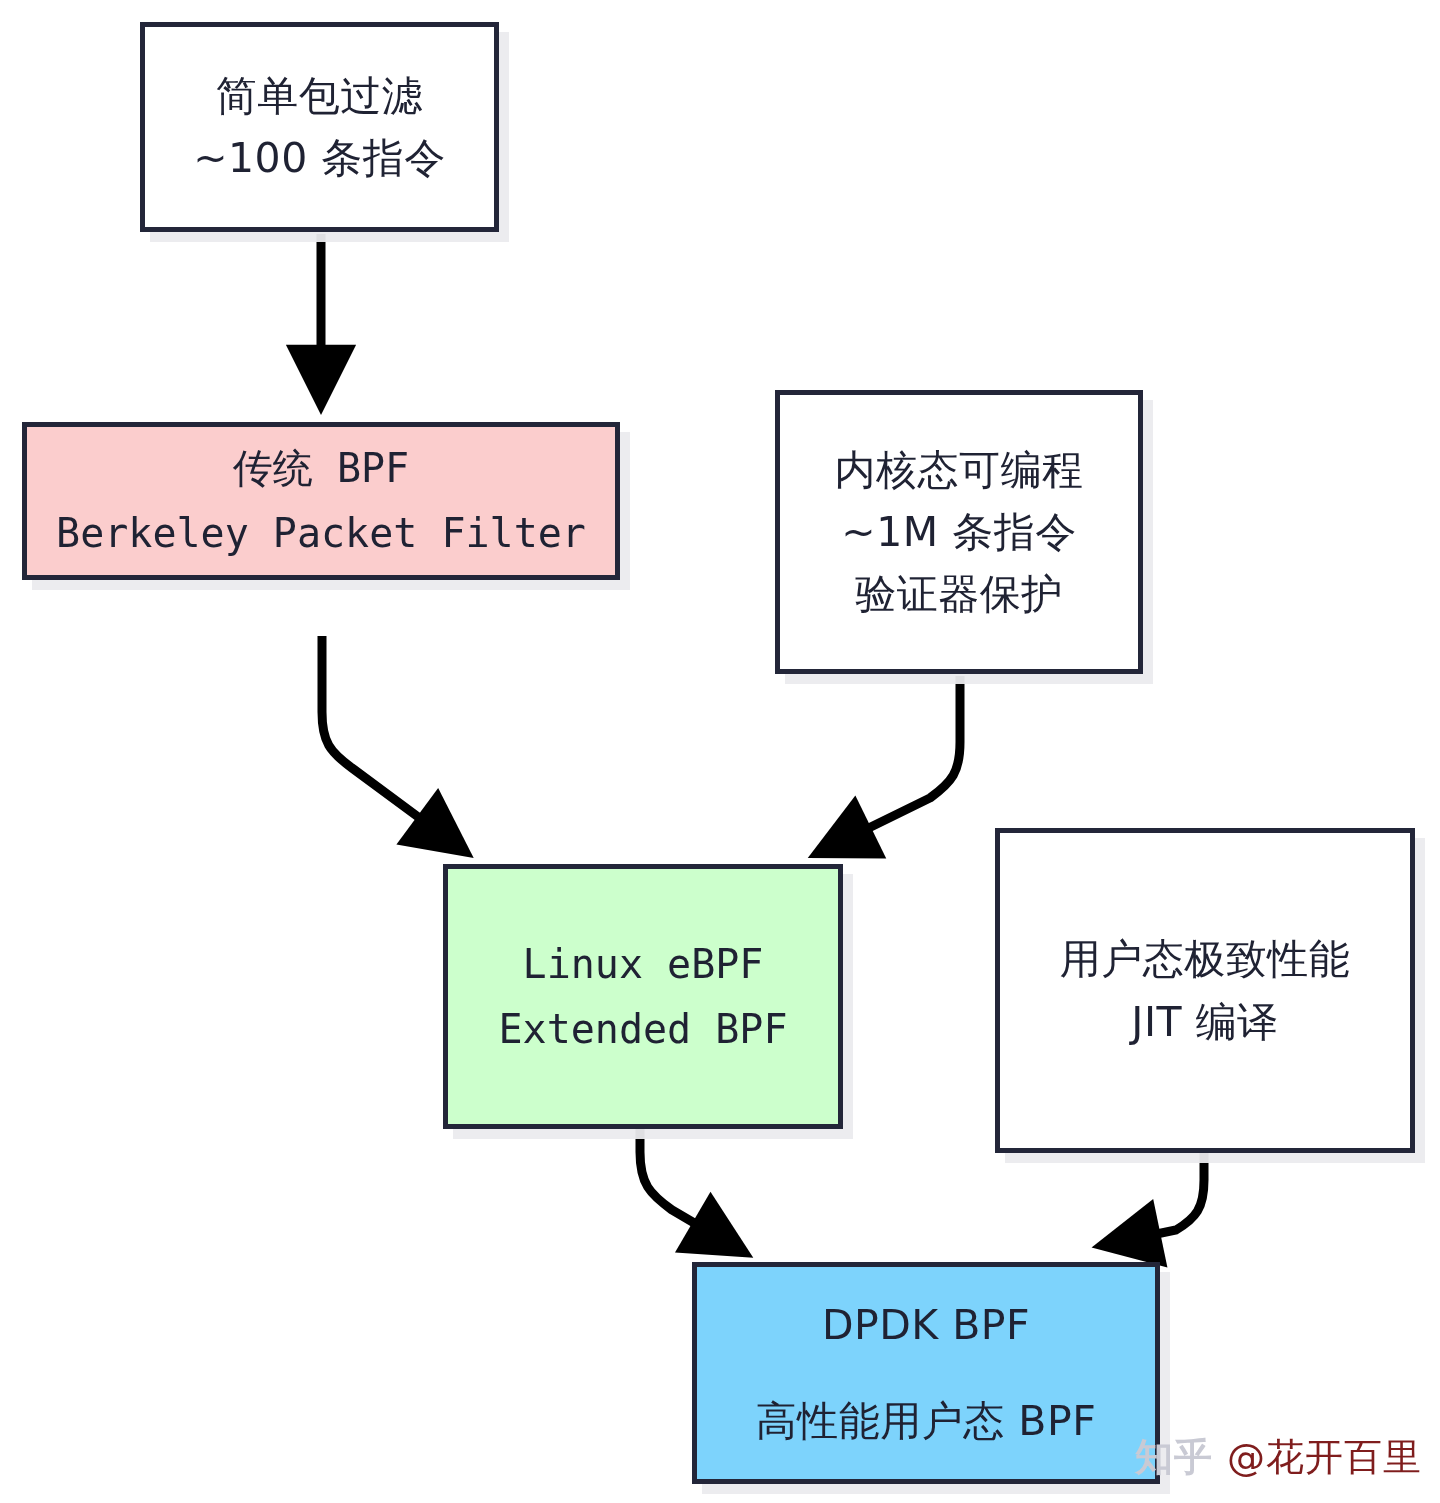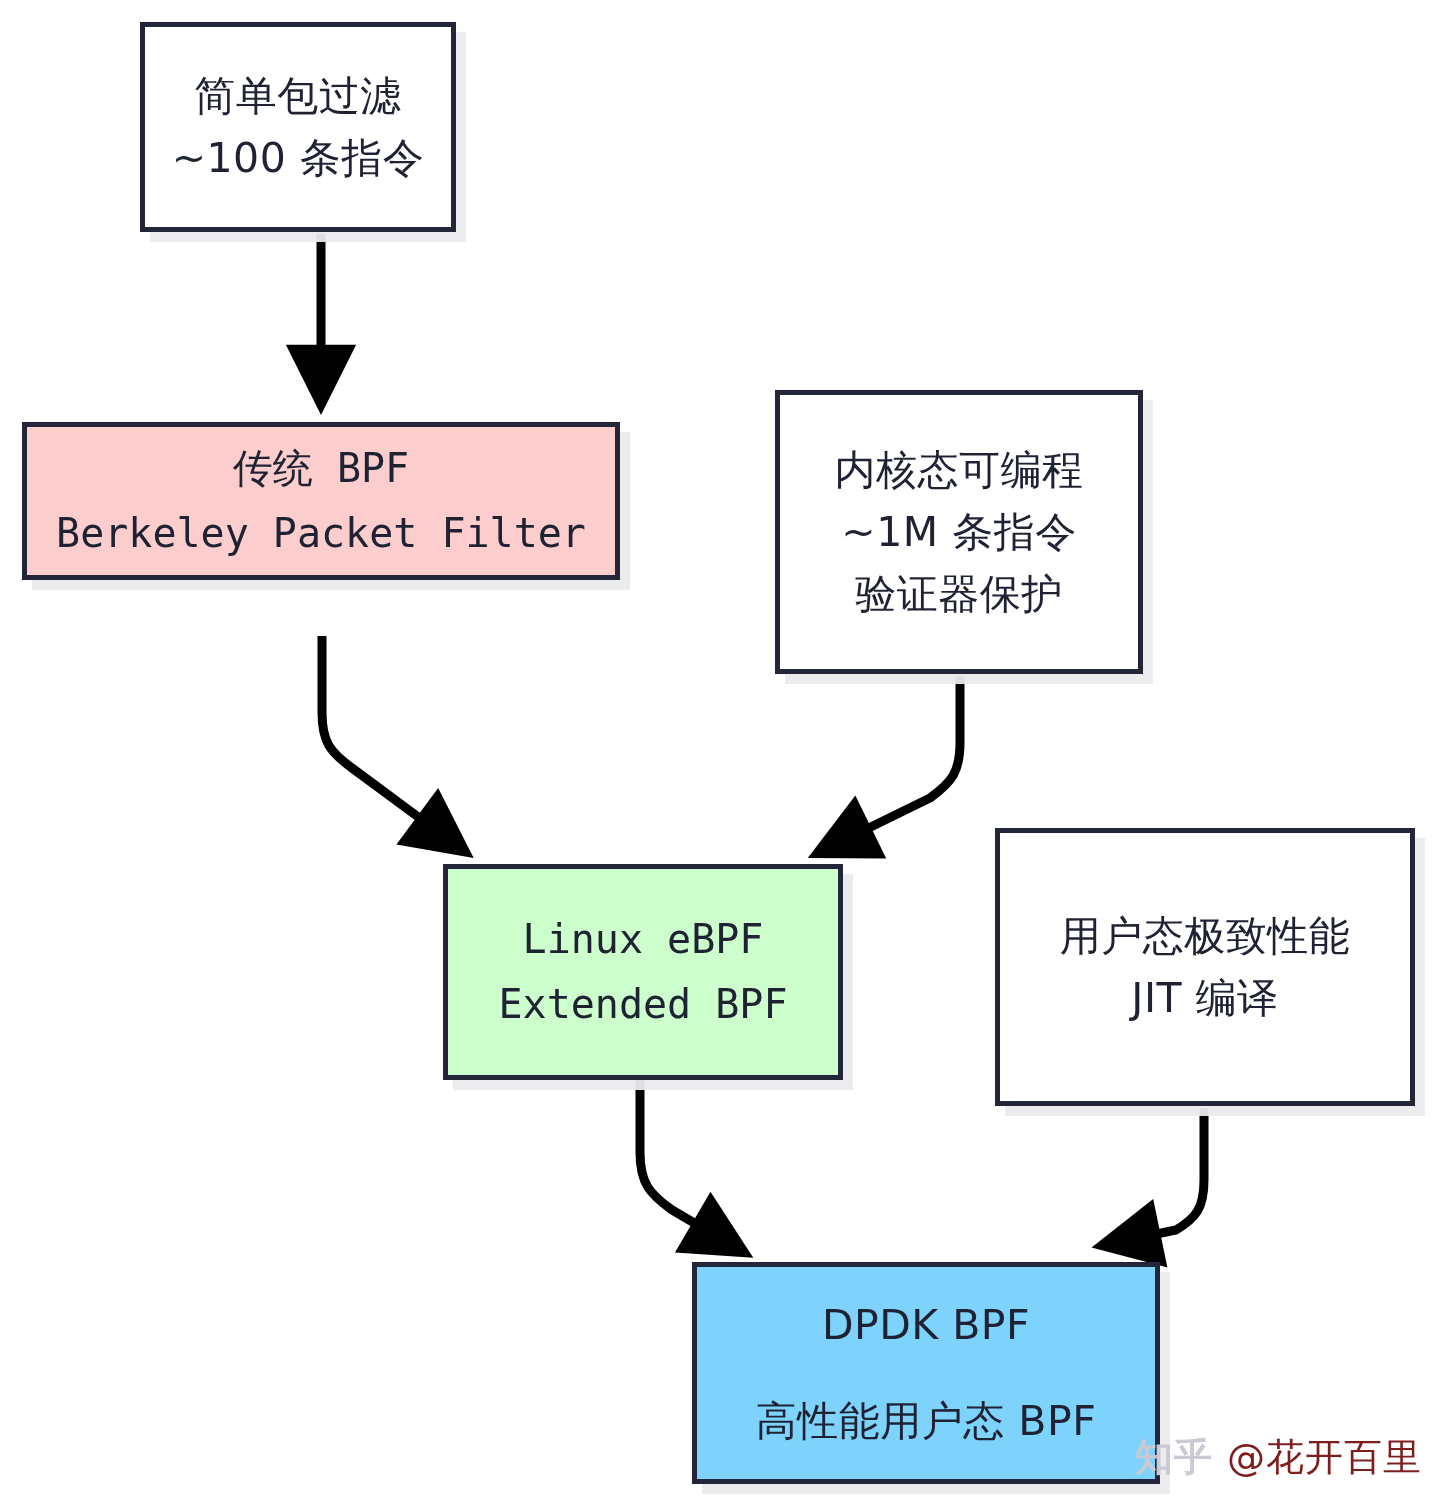--- a/index.html
+++ b/index.html
@@ -52,25 +52,25 @@
     letter-spacing: 0.5px;
   }
   
   .mono .ln {
     font-family: "DejaVu Sans Mono", "Liberation Mono", monospace;
     font-size: 40px;
     line-height: 1.62;
     font-weight: 400;
   }
 
-  #n-simple   { left: 140px; top: 22px;   width: 316px; height: 210px; }
+  #n-simple   { left: 140px; top: 22px;   width: 359px; height: 210px; }
   #n-bpf      { left: 22px;  top: 422px;  width: 598px; height: 158px; background: #fbcdcd; }
   #n-kernel   { left: 775px; top: 390px;  width: 368px; height: 284px; }
-  #n-ebpf     { left: 443px; top: 864px;  width: 400px; height: 216px; background: #ccffcc; }
-  #n-user     { left: 995px; top: 828px;  width: 420px; height: 278px; }
+  #n-ebpf     { left: 443px; top: 864px;  width: 400px; height: 265px; background: #ccffcc; }
+  #n-user     { left: 995px; top: 828px;  width: 420px; height: 325px; }
   #n-dpdk     { left: 692px; top: 1262px; width: 468px; height: 222px; background: #7dd3fc; gap: 33px; }
 
   #watermark {
     position: absolute;
     right: 18px;
     bottom: 20px;
     display: flex;
     align-items: center;
     gap: 14px;
     color: #c9cad4;

